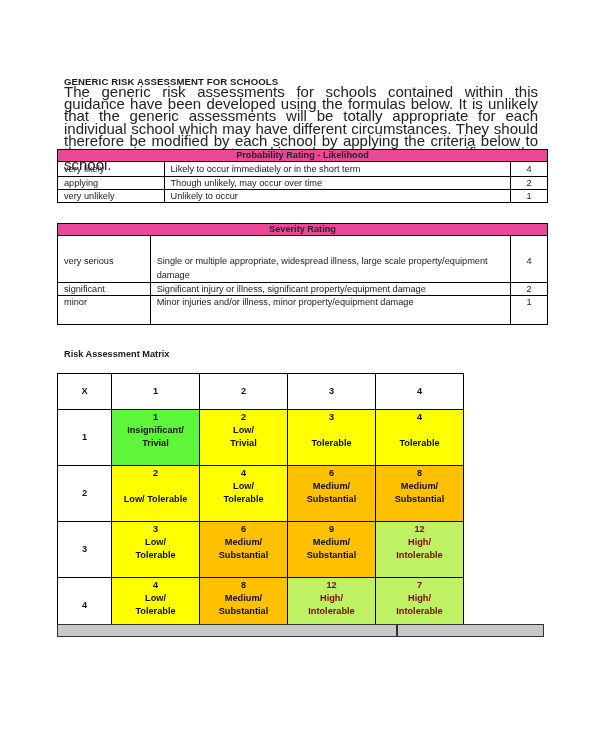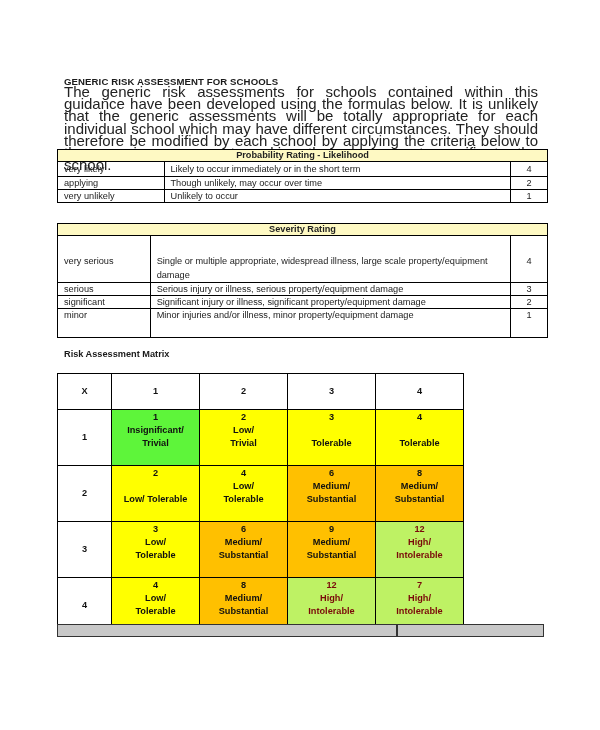--- a/index.html
+++ b/index.html
@@ -2,21 +2,21 @@
 <html><head>
 <meta charset="utf-8">
 <style>
   html, body { margin:0; padding:0; background:#ffffff; }
   body { width:600px; height:730px; position:relative; overflow:hidden;
          font-family:"Liberation Sans", sans-serif; color:#1a1a1a; }
   .title { position:absolute; left:64px; top:76px; font-size:9.6px; font-weight:bold; letter-spacing:0.1px; }
   .intro { position:absolute; left:64px; top:86px; width:474px; font-size:15px; line-height:12.2px; text-align:justify; color:#222; }
   table.rating { position:absolute; left:57px; border-collapse:collapse; width:491px; font-size:9.2px; color:#222; }
   table.rating td { border:1px solid #000; padding:0 6px; vertical-align:top; height:12px; line-height:12px; }
-  table.rating tr.hdr td { background:#fef9c3; text-align:center; font-weight:bold; height:11px; line-height:11px; border:1.5px solid #000; }
+  table.rating tr.hdr td { background:#ec4899; text-align:center; font-weight:bold; height:11px; line-height:11px; border:1.5px solid #000; }
   table.rating { border:1.5px solid #000; }
   td.num { text-align:center; width:24px; }
   #prob { top:149px; }
   #prob td.lbl { width:94px; }
   #prob td.desc { width:336px; }
   #prob tr.r0 td { height:14px; line-height:14px; }
   #sev { top:223px;border-radius:23px; }
   #sev td.lbl { width:80px; }
   #sev td.desc { width:350px; }
   #sev tr.r0 td { height:28px; line-height:14px; padding-top:18px; }
@@ -70,25 +70,20 @@
   <tbody>
       <tr class="hdr">
         <td colspan="3">Severity Rating</td>
       </tr>
   <tr class="r0">
     <td class="lbl">very serious</td>
     <td class="desc">Single or multiple appropriate, widespread illness, large scale property/equipment damage</td>
     <td class="num">4</td>
   </tr>
   <tr>
-    <td class="lbl">serious</td>
-    <td class="desc">Serious injury or illness, serious property/equipment damage</td>
-    <td class="num">3</td>
-  </tr>
-  <tr>
     <td class="lbl">significant</td>
     <td class="desc">Significant injury or illness, significant property/equipment damage</td>
     <td class="num">2</td>
   </tr>
   <tr class="r3">
     <td class="lbl">minor</td>
     <td class="desc">Minor injuries and/or illness, minor property/equipment damage</td>
     <td class="num">1</td>
   </tr>
 </tbody>

